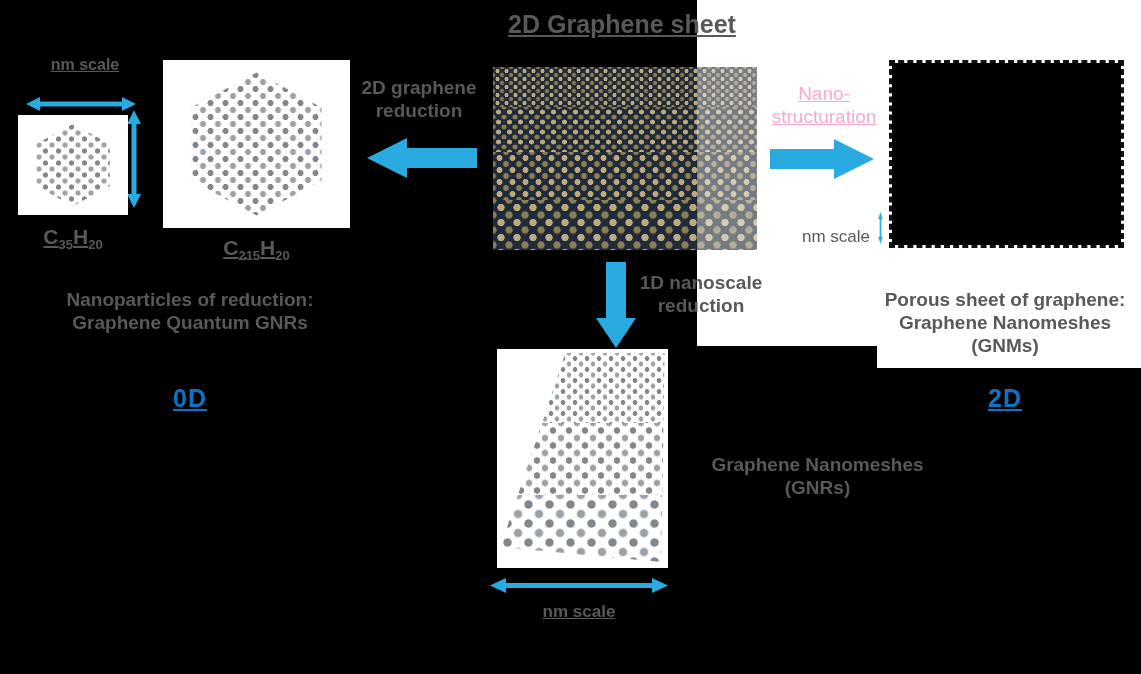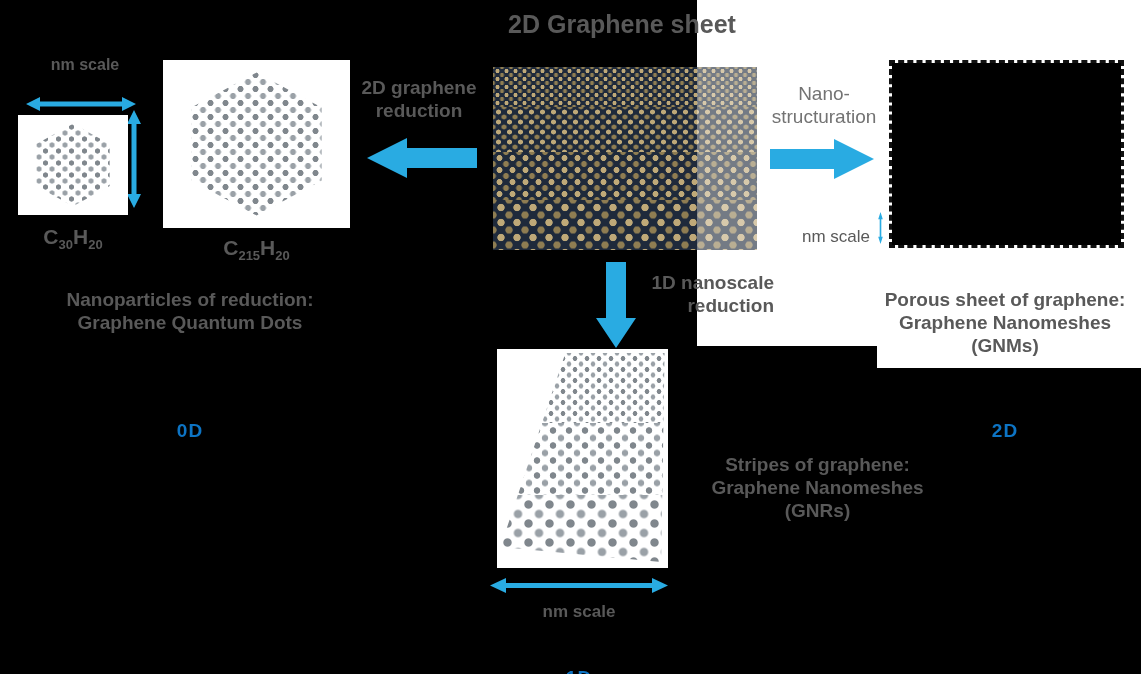--- a/index.html
+++ b/index.html
@@ -5,24 +5,24 @@
   * { margin:0; padding:0; box-sizing:border-box; }
   body { background:#222; font-family:"Liberation Sans", sans-serif; }
   .canvas {
     position:relative; width:1141px; height:674px; background:#000; overflow:hidden;
   }
   .abs { position:absolute; }
   .panel { background:#fff; }
   .gray { color:#595959; }
   .blue { color:#0d74c4; font-weight:bold; }
   .bold { font-weight:bold; }
-  .ctr { text-align:center; }
+  .ctr { text-align:center;text-decoration:underline; }
   .cap { font-size:19px; line-height:23px; font-weight:bold; color:#595959; text-align:center; }
-  .lbl { font-size:19px; line-height:23px; color:#737373; text-align:center; }
-  .dim { font-size:19px; letter-spacing:1px;margin-top:36px; }
+  .lbl { font-size:19px; line-height:23px; color:#f9a8d4; text-align:center;text-decoration:underline; }
+  .dim { font-size:25px; letter-spacing:1px; }
   .nm  { font-size:16px; }
   sub { font-size:13px; }
   .arrow-fill { fill:#29abe2; }
 
   
   .imgbox { background:#fff; }
 
   
   .dots {
     background-image:
@@ -71,34 +71,34 @@
 
   <svg class="abs" style="left:126px; top:110px;" width="16" height="98" viewBox="0 0 16 98">
     <polygon class="arrow-fill" points="8,0 15,14 10.5,14 10.5,84 15,84 8,98 1,84 5.5,84 5.5,14 1,14"></polygon>
   </svg>
 
   <div class="abs imgbox" style="left:18px; top:115px; width:110px; height:100px;">
     <div class="abs dots hex" style="left:8px; top:6px; right:8px; bottom:6px;
                 background-size:13px 12px, 13px 12px; background-position:0 0, 6.5px 6px;"></div>
   </div>
   <div class="abs gray bold ctr" style="left:18px; top:225px; width:110px; font-size:21px;">
-    <span>C</span><sub>30</sub><span>H</span><sub>20</sub>
+    <span>C</span><sub>35</sub><span>H</span><sub>20</sub>
   </div>
 
   <div class="abs imgbox" style="left:163px; top:60px; width:187px; height:168px;">
     <div class="abs dots hex" style="left:10px; top:8px; right:10px; bottom:8px;
                 background-size:15px 14px, 15px 14px; background-position:0 0, 7.5px 7px;"></div>
   </div>
   <div class="abs gray bold ctr" style="left:163px; top:236px; width:187px; font-size:21px;">
     <span>C</span><sub>215</sub><span>H</span><sub>20</sub>
   </div>
 
   <div class="abs cap" style="left:30px; top:288px; width:320px;">
     <div>Nanoparticles of reduction:</div>
-    <div>Graphene Quantum Dots</div>
+    <div>Graphene Quantum GNRs</div>
   </div>
   <div class="abs blue ctr dim" style="left:30px; top:384px; width:320px;">0D</div>
 
   <div class="abs cap" style="left:345px; top:76px; width:148px;">
     <div>2D graphene</div>
     <div>reduction</div>
   </div>
   <svg class="abs" style="left:367px; top:136px;" width="110" height="44" viewBox="0 0 110 44">
     <polygon class="arrow-fill" points="110,12 40,12 40,2 0,22 40,42 40,32 110,32"></polygon>
   </svg>
@@ -121,39 +121,37 @@
   <div class="abs cap" style="left:865px; top:288px; width:280px;">
     <div>Porous sheet of graphene:</div>
     <div>Graphene Nanomeshes</div>
     <div>(GNMs)</div>
   </div>
   <div class="abs blue ctr dim" style="left:865px; top:384px; width:280px;">2D</div>
 
   <svg class="abs" style="left:594px; top:262px;" width="44" height="86" viewBox="0 0 44 86">
     <polygon class="arrow-fill" points="12,0 32,0 32,56 42,56 22,86 2,56 12,56"></polygon>
   </svg>
-  <div class="abs cap" style="left:628px; top:271px; width:146px;text-align:right;">
+  <div class="abs cap" style="left:628px; top:271px; width:146px;">
     <div>1D nanoscale</div>
     <div>reduction</div>
   </div>
 
   <div class="abs imgbox" style="left:497px; top:349px; width:171px; height:219px;">
     <div class="abs" style="left:0; top:4px; right:0; bottom:4px;
                 clip-path:polygon(40% 0%, 98% 0%, 96% 99%, 2% 92%);">
       <div class="dots" style="height:70px; background-size:12px 11px, 12px 11px; background-position:0 0, 6px 5.5px;"></div>
       <div class="dots" style="height:72px; background-size:16px 15px, 16px 15px; background-position:0 0, 8px 7.5px;"></div>
       <div class="dots" style="height:69px; background-size:21px 19px, 21px 19px; background-position:0 0, 10.5px 9.5px;"></div>
     </div>
   </div>
 
   <div class="abs cap" style="left:695px; top:453px; width:245px;">
-    <div>Stripes of graphene:</div>
     <div>Graphene Nanomeshes</div>
     <div>(GNRs)</div>
   </div>
 
   <svg class="abs" style="left:490px; top:577px;" width="178" height="17" viewBox="0 0 178 17">
     <polygon class="arrow-fill" points="0,8.5 16,1 16,6 162,6 162,1 178,8.5 162,16 162,11 16,11 16,16"></polygon>
   </svg>
   <div class="abs gray bold ctr" style="left:490px; top:602px; width:178px; font-size:17px;">nm scale</div>
-  <div class="abs blue ctr dim" style="left:490px; top:631px; width:178px;">1D</div>
 
 </div>
 
 </body></html>

